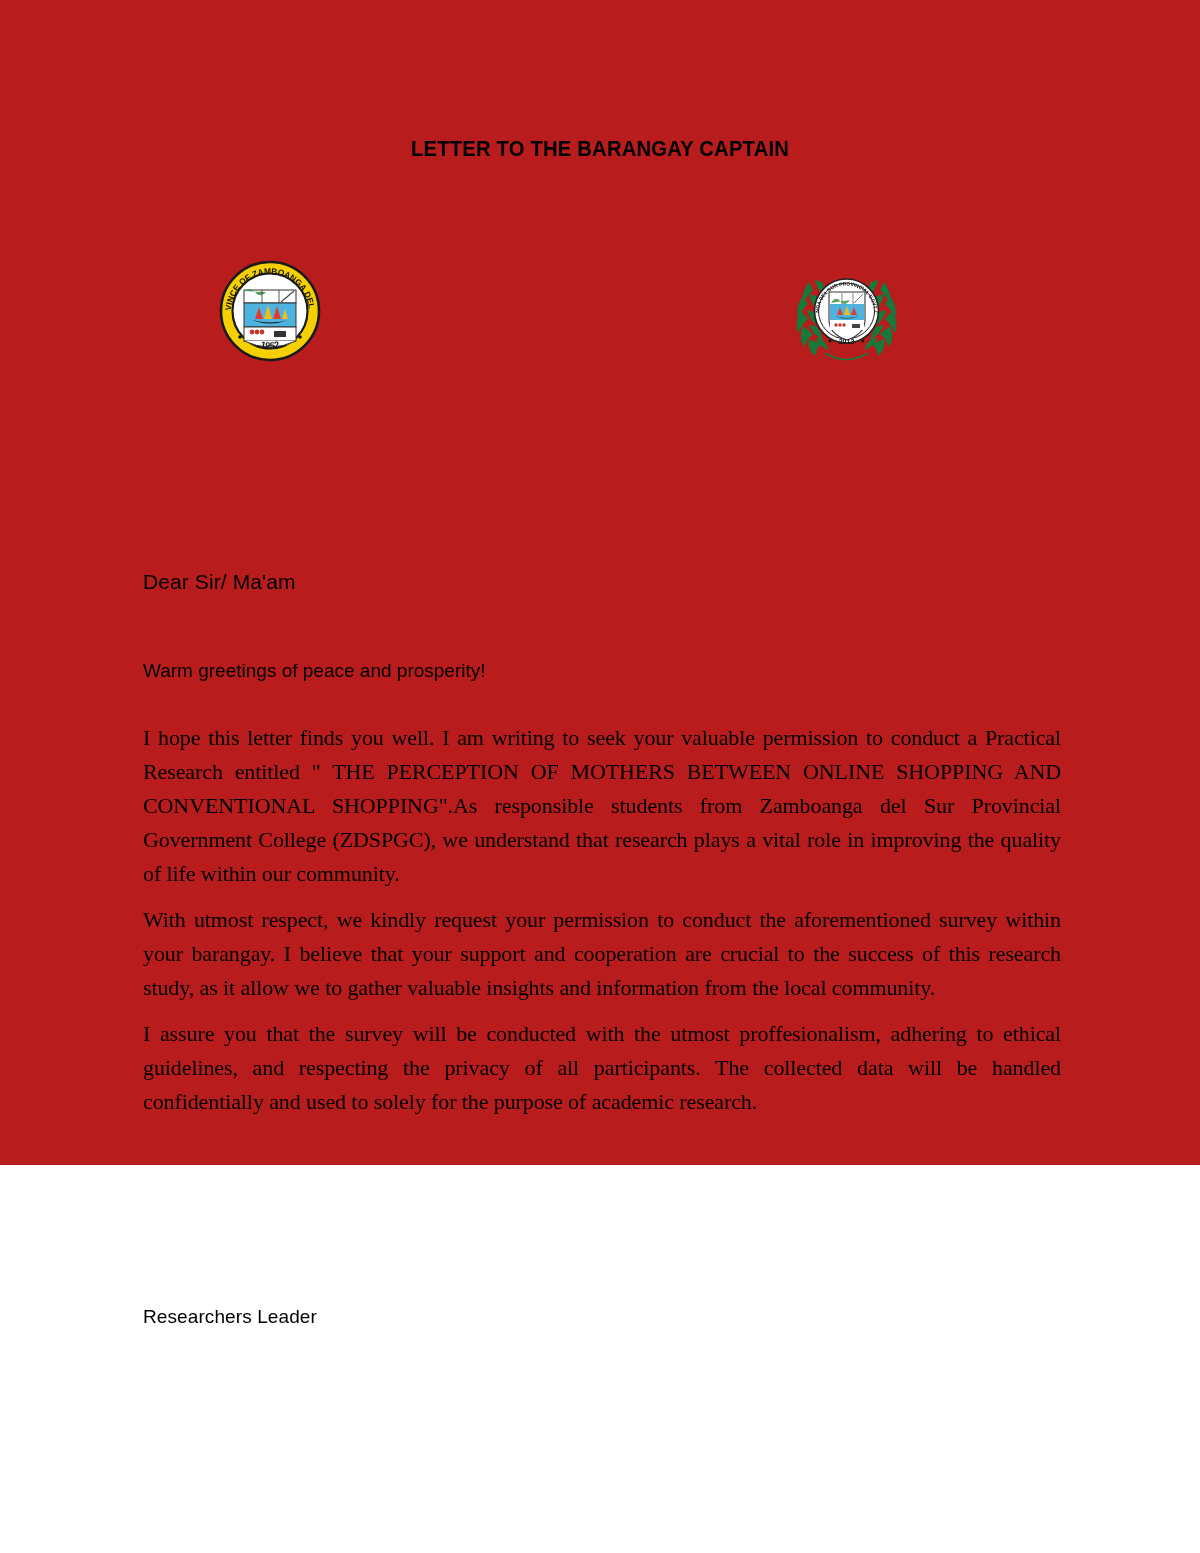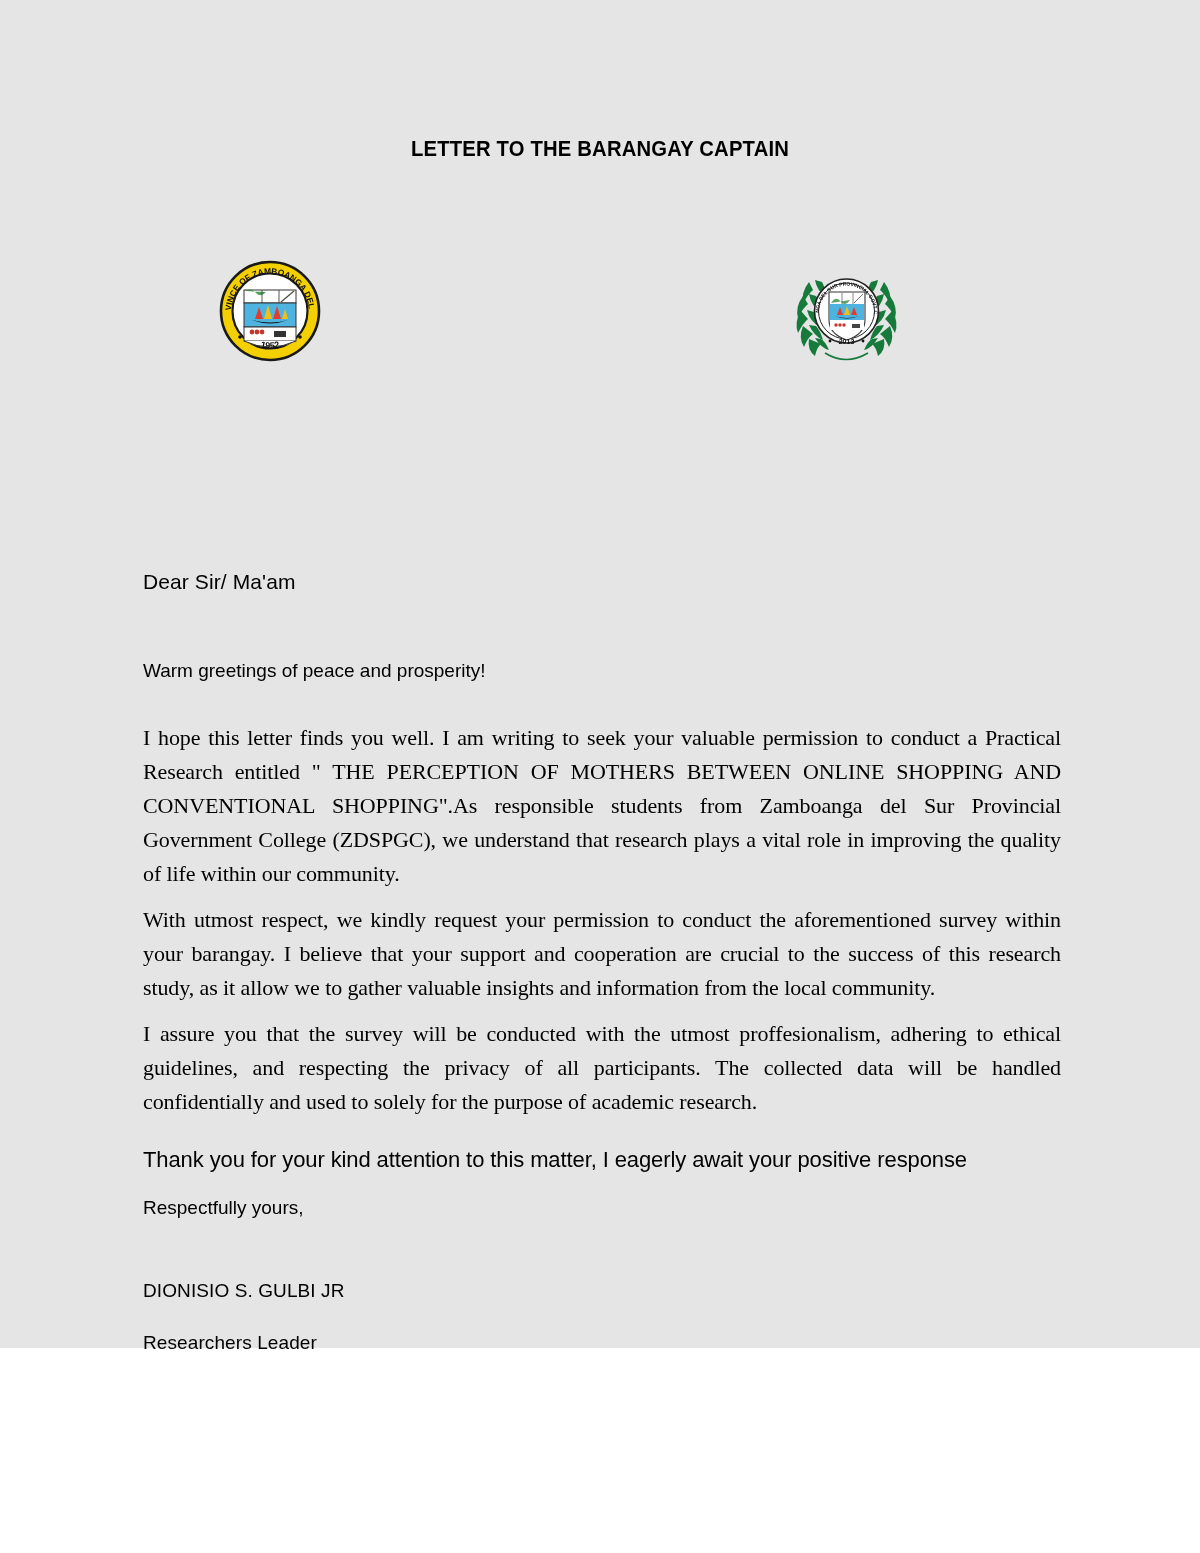--- a/index.html
+++ b/index.html
@@ -11,22 +11,22 @@
     width: 1200px;
     height: 1553px;
     font-family: "Liberation Sans", sans-serif;
     color: #000000;
     -webkit-font-smoothing: none;
   }
 
   .page {
     position: relative;
     width: 1200px;
-    height: 1348px;
-    background: #e5e5e5;
+    height: 1165px;
+    background: #b91c1c;
     box-sizing: border-box;
   }
 
   
   .doc-title {
     position: absolute;
     left: 0;
     top: 136px;
     width: 1200px;
     text-align: center;
@@ -273,23 +273,18 @@
   <div class="salutation">Dear Sir/ Ma'am</div>
 
   <div class="greeting">Warm greetings of peace and prosperity!</div>
 
   <div class="paragraphs">
     <p class="para">I hope this letter finds you well. I am writing to seek your valuable permission to conduct a Practical Research entitled " THE PERCEPTION OF MOTHERS BETWEEN ONLINE SHOPPING AND CONVENTIONAL SHOPPING".As responsible students from Zamboanga del Sur Provincial Government College (ZDSPGC), we understand that research plays a vital role in improving the quality of life within our community.</p>
     <p class="para">With utmost respect, we kindly request your permission to conduct the aforementioned survey within your barangay. I believe that your support and cooperation are crucial to the success of this research study, as it allow we to gather valuable insights and information from the local community.</p>
     <p class="para">I assure you that the survey will be conducted with the utmost proffesionalism, adhering to ethical guidelines, and respecting the privacy of all participants. The collected data will be handled confidentially and used to solely for the purpose of academic research.</p>
   </div>
 
-  <div class="closing">
-    <div class="thankyou">Thank you for your kind attention to this matter, I eagerly await your positive response</div>
-    <div class="respect">Respectfully yours,</div>
-  </div>
 
   <div class="signature">
-    <div class="sig-name">DIONISIO S. GULBI JR</div>
     <div class="sig-role">Researchers Leader</div>
   </div>
 
 </div>
 
 </body></html>

